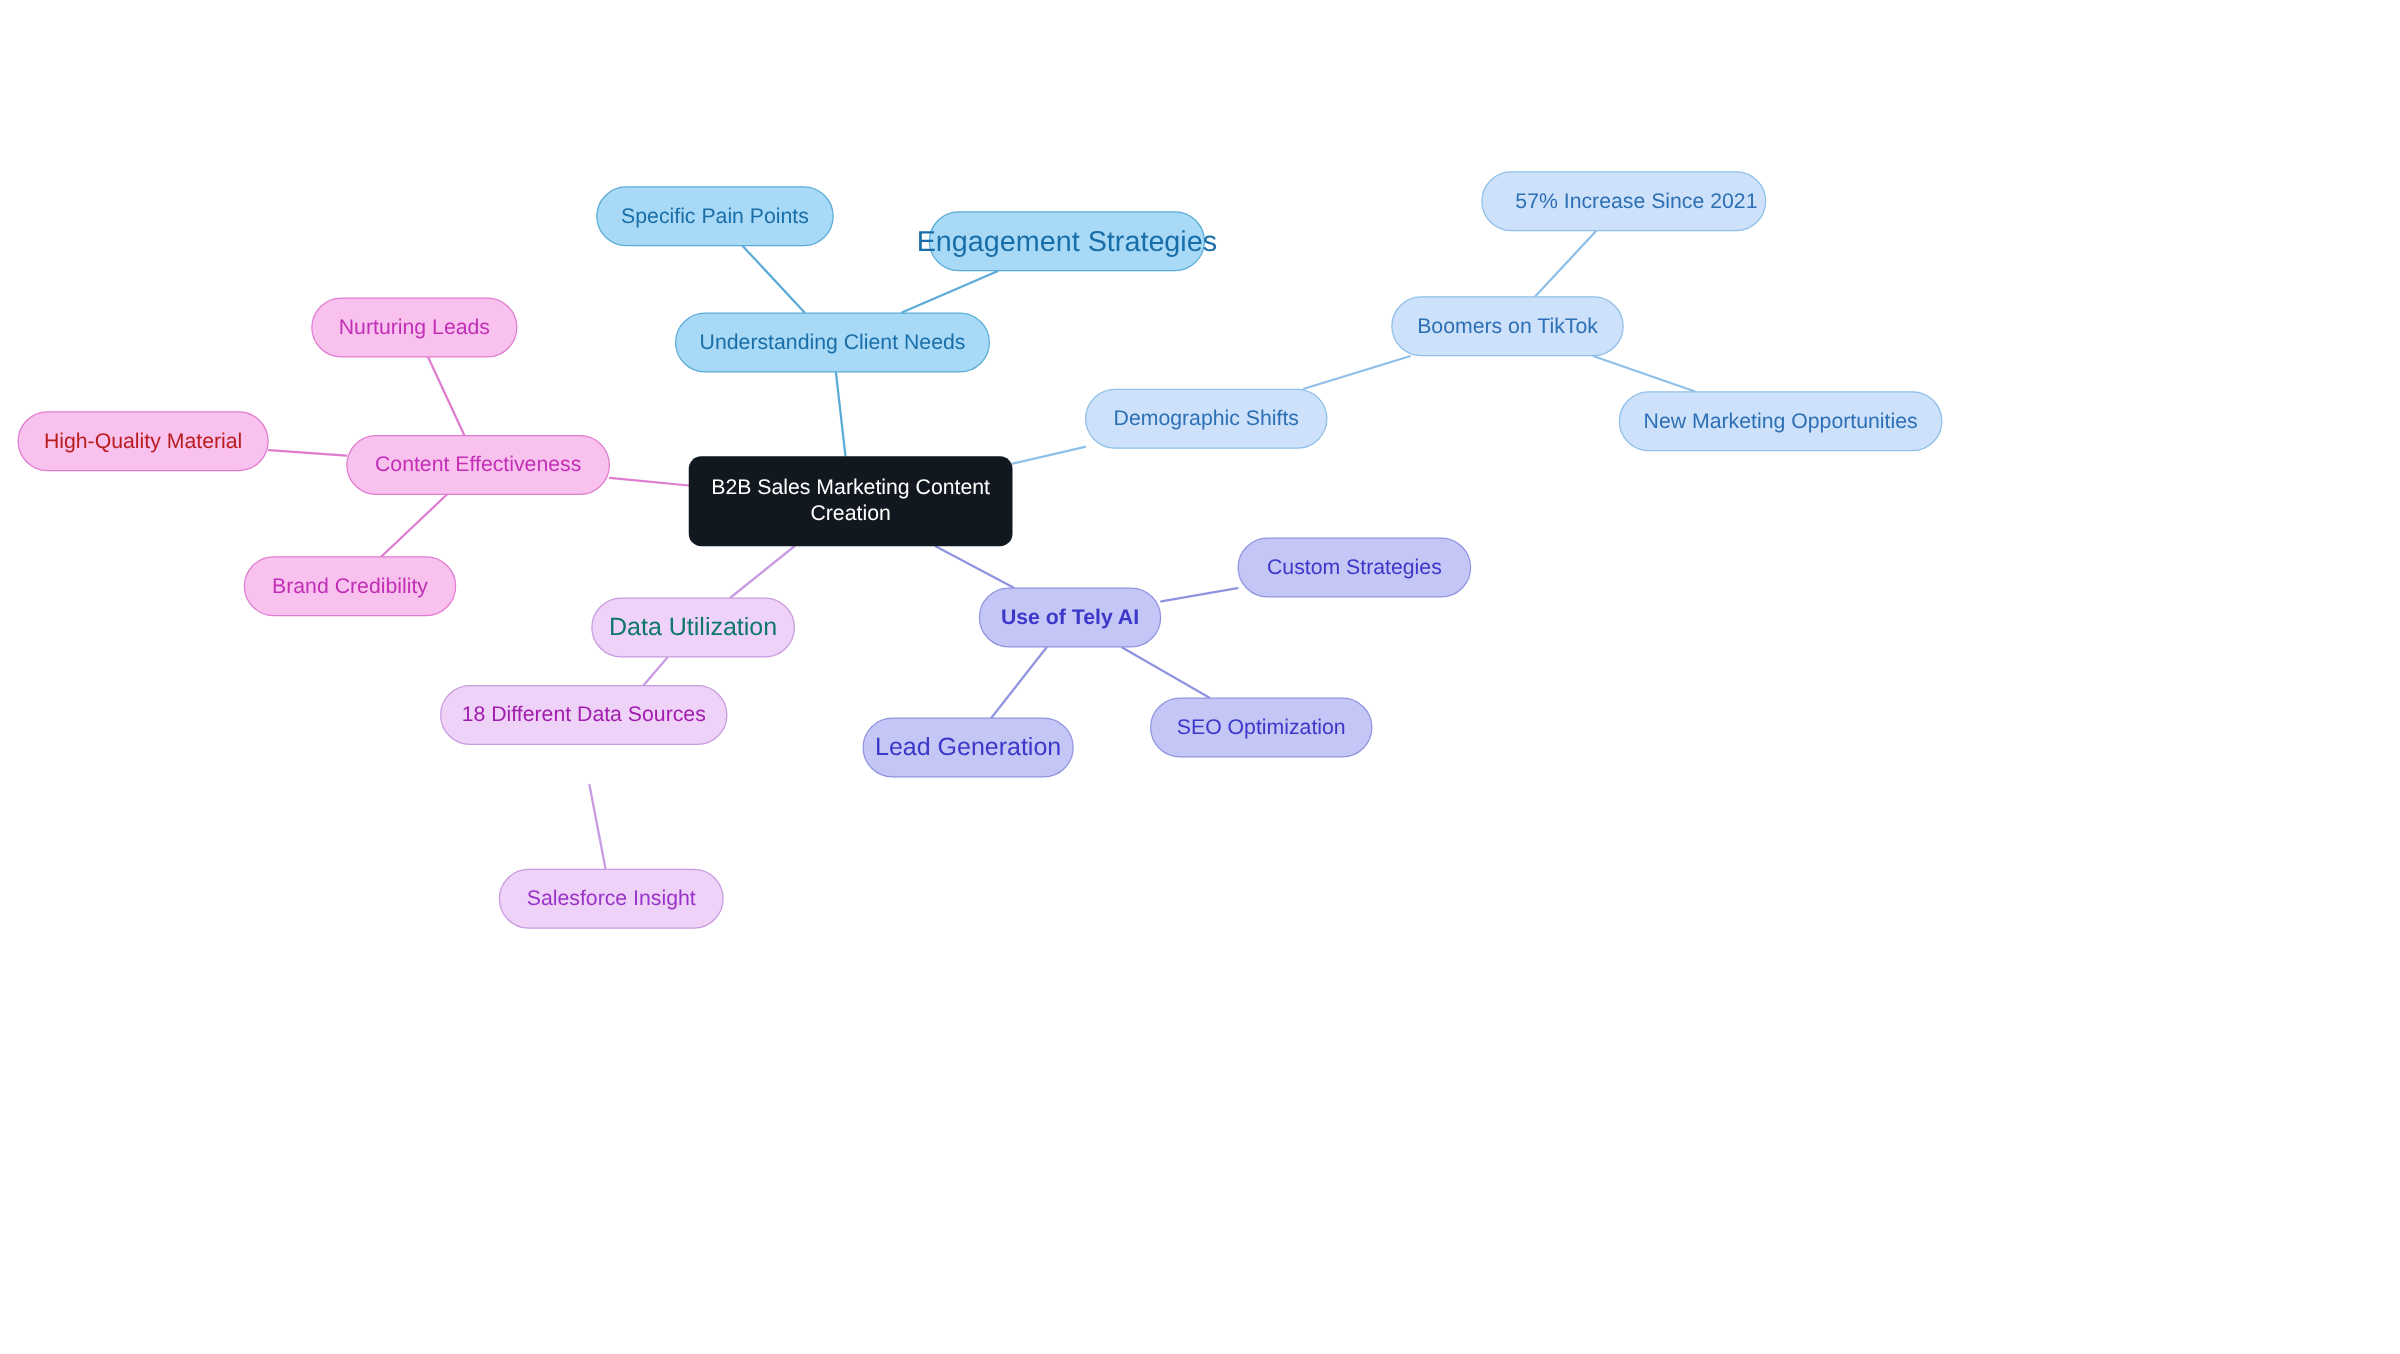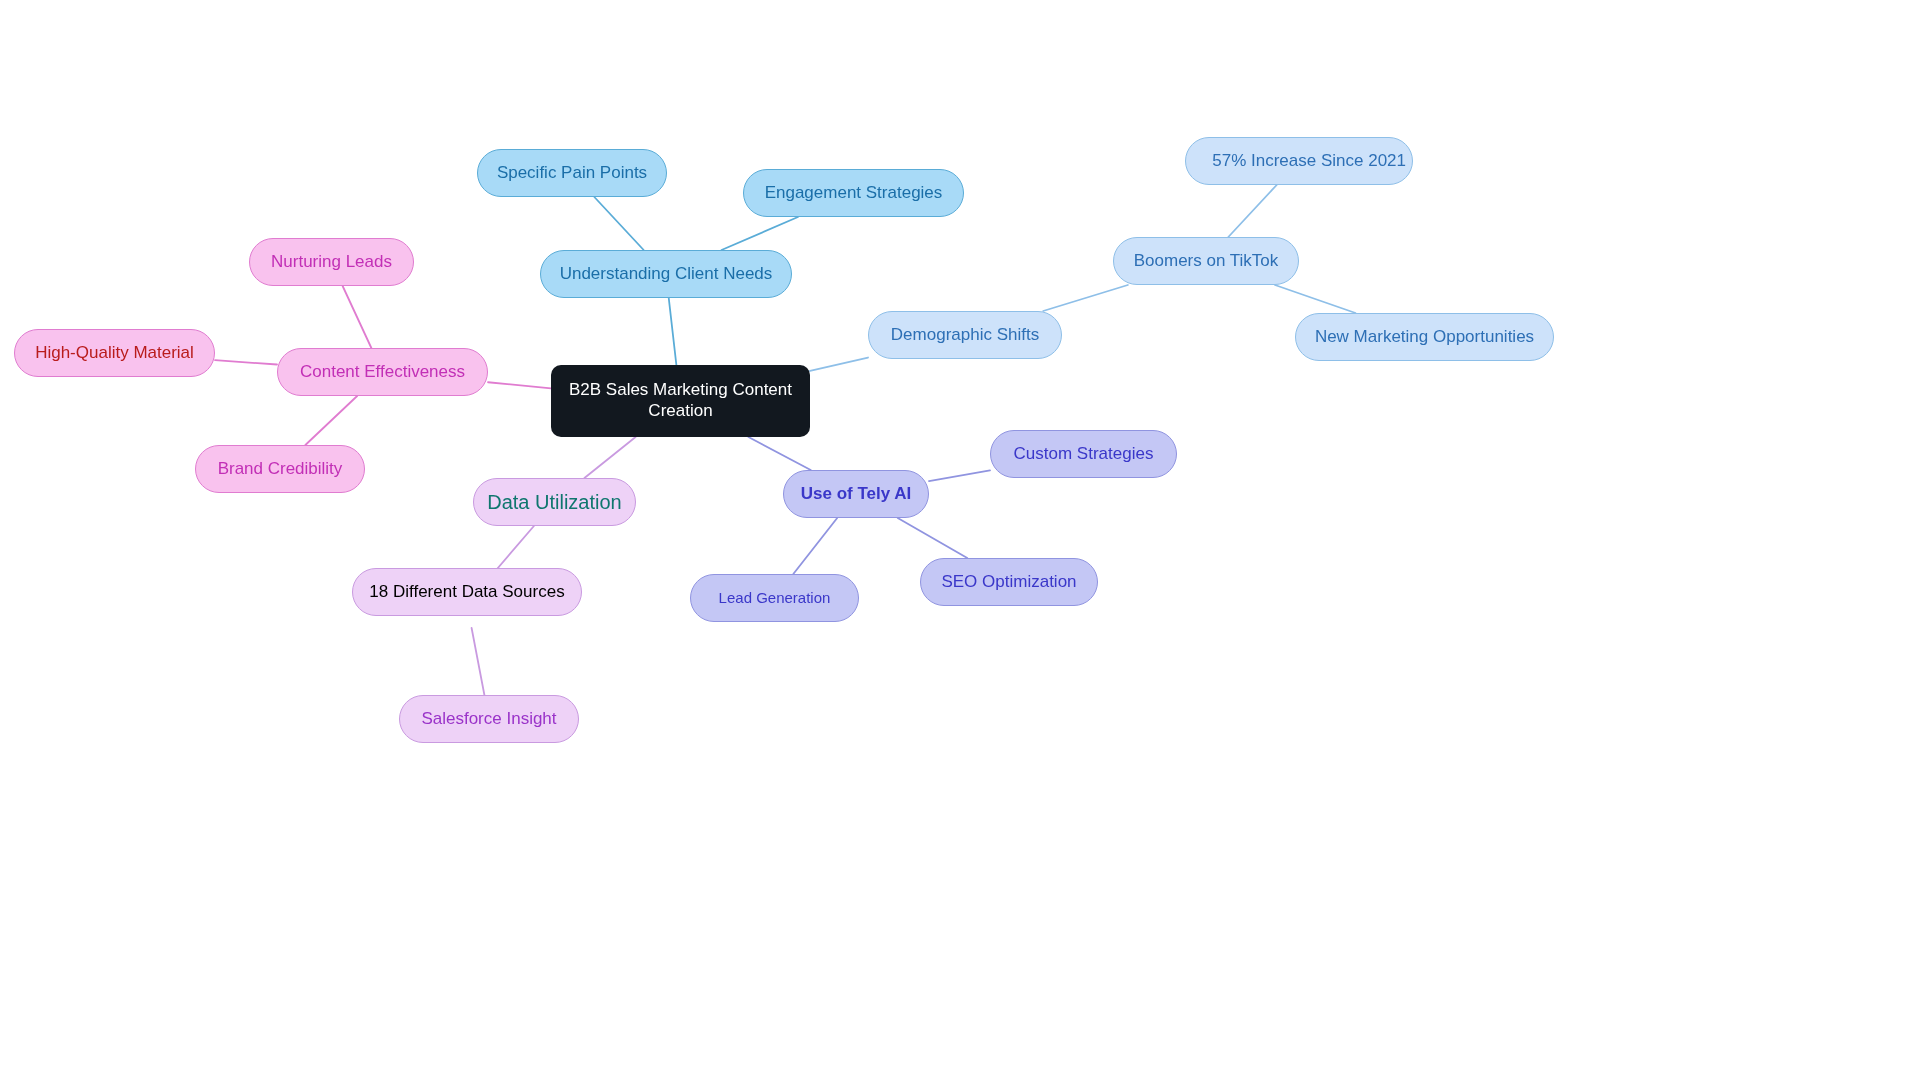--- a/index.html
+++ b/index.html
@@ -76,21 +76,21 @@
   <div id="node-layer">
       <div class="node root" style="left: 551px; top: 365px; width: 259px; height: 72px; background: rgb(18, 24, 31); border-color: rgb(18, 24, 31); color: rgb(255, 255, 255); font-size: 17px;">
         <span class="node-label">B2B Sales Marketing Content Creation</span>
       </div>
       <div class="node" style="left: 540px; top: 250px; width: 252px; height: 48px; background: rgb(168, 218, 247); border-color: rgb(90, 172, 215); color: rgb(26, 110, 168); font-size: 17px;">
         <span class="node-label">Understanding Client Needs</span>
       </div>
       <div class="node" style="left: 477px; top: 149px; width: 190px; height: 48px; background: rgb(168, 218, 247); border-color: rgb(90, 172, 215); color: rgb(26, 110, 168); font-size: 17px;">
         <span class="node-label">Specific Pain Points</span>
       </div>
-      <div class="node" style="left: 743px; top: 169px; width: 221px; height: 48px; background: rgb(168, 218, 247); border-color: rgb(90, 172, 215); color: rgb(26, 110, 168); font-size: 17px;">
+      <div class="node" style="left: 743px; top: 169px; width: 221px; height: 48px; background: rgb(168, 218, 247); border-color: rgb(90, 172, 215); color: rgb(26, 110, 168); font-size: 23px;">
         <span class="node-label">Engagement Strategies</span>
       </div>
       <div class="node" style="left: 868px; top: 311px; width: 194px; height: 48px; background: rgb(205, 226, 250); border-color: rgb(142, 191, 232); color: rgb(45, 111, 181); font-size: 17px;">
         <span class="node-label">Demographic Shifts</span>
       </div>
       <div class="node" style="left: 1113px; top: 237px; width: 186px; height: 48px; background: rgb(205, 226, 250); border-color: rgb(142, 191, 232); color: rgb(45, 111, 181); font-size: 17px;">
         <span class="node-label">Boomers on TikTok</span>
       </div>
       <div class="node" style="left: 1185px; top: 137px; width: 228px; height: 48px; background: rgb(205, 226, 250); border-color: rgb(142, 191, 232); color: rgb(45, 111, 181); font-size: 17px; justify-content: flex-end;">
         <span class="node-label">57% Increase Since 2021</span>
@@ -106,32 +106,32 @@
       </div>
       <div class="node" style="left: 14px; top: 329px; width: 201px; height: 48px; background: rgb(249, 194, 238); border-color: rgb(224, 124, 208); color: #b91c1c; font-size: 17px;">
         <span class="node-label">High-Quality Material</span>
       </div>
       <div class="node" style="left: 195px; top: 445px; width: 170px; height: 48px; background: rgb(249, 194, 238); border-color: rgb(224, 124, 208); color: rgb(194, 47, 182); font-size: 17px;">
         <span class="node-label">Brand Credibility</span>
       </div>
       <div class="node" style="left: 473px; top: 478px; width: 163px; height: 48px; background: rgb(238, 210, 247); border-color: rgb(201, 154, 224); color: #0f766e; font-size: 20px;">
         <span class="node-label">Data Utilization</span>
       </div>
-      <div class="node" style="left: 352px; top: 568px; width: 230px; height: 48px; background: rgb(238, 210, 247); border-color: rgb(201, 154, 224); color: #000000; font-size: 17px;">
+      <div class="node" style="left: 352px; top: 548px; width: 230px; height: 48px; background: rgb(238, 210, 247); border-color: rgb(201, 154, 224); color: #a21caf; font-size: 17px;">
         <span class="node-label">18 Different Data Sources</span>
       </div>
       <div class="node" style="left: 399px; top: 695px; width: 180px; height: 48px; background: rgb(238, 210, 247); border-color: rgb(201, 154, 224); color: rgb(154, 51, 201); font-size: 17px;">
         <span class="node-label">Salesforce Insight</span>
       </div>
       <div class="node" style="left: 783px; top: 470px; width: 146px; height: 48px; background: rgb(196, 199, 245); border-color: rgb(144, 148, 224); color: rgb(58, 55, 201); font-size: 17px; font-weight: bold;">
         <span class="node-label">Use of Tely AI</span>
       </div>
       <div class="node" style="left: 990px; top: 430px; width: 187px; height: 48px; background: rgb(196, 199, 245); border-color: rgb(144, 148, 224); color: rgb(58, 55, 201); font-size: 17px;">
         <span class="node-label">Custom Strategies</span>
       </div>
       <div class="node" style="left: 920px; top: 558px; width: 178px; height: 48px; background: rgb(196, 199, 245); border-color: rgb(144, 148, 224); color: rgb(58, 55, 201); font-size: 17px;">
         <span class="node-label">SEO Optimization</span>
       </div>
-      <div class="node" style="left: 690px; top: 574px; width: 169px; height: 48px; background: rgb(196, 199, 245); border-color: rgb(144, 148, 224); color: rgb(58, 55, 201); font-size: 15px;">
+      <div class="node" style="left: 690px; top: 574px; width: 169px; height: 48px; background: rgb(196, 199, 245); border-color: rgb(144, 148, 224); color: rgb(58, 55, 201); font-size: 20px;">
         <span class="node-label">Lead Generation</span>
       </div>
     </div>
 </div>
 
 </body></html>

